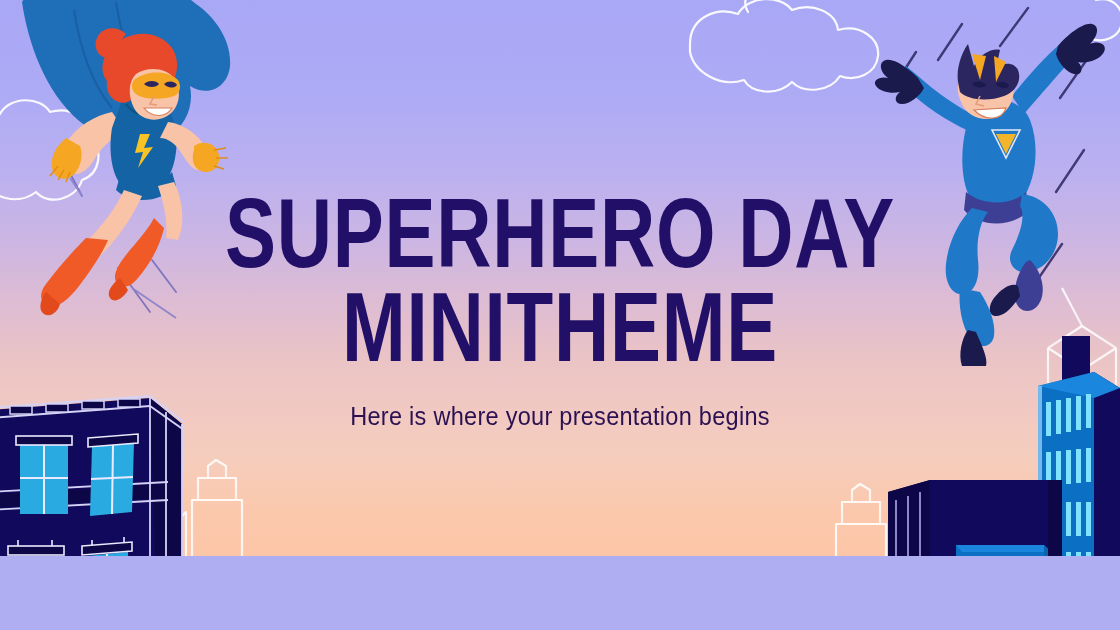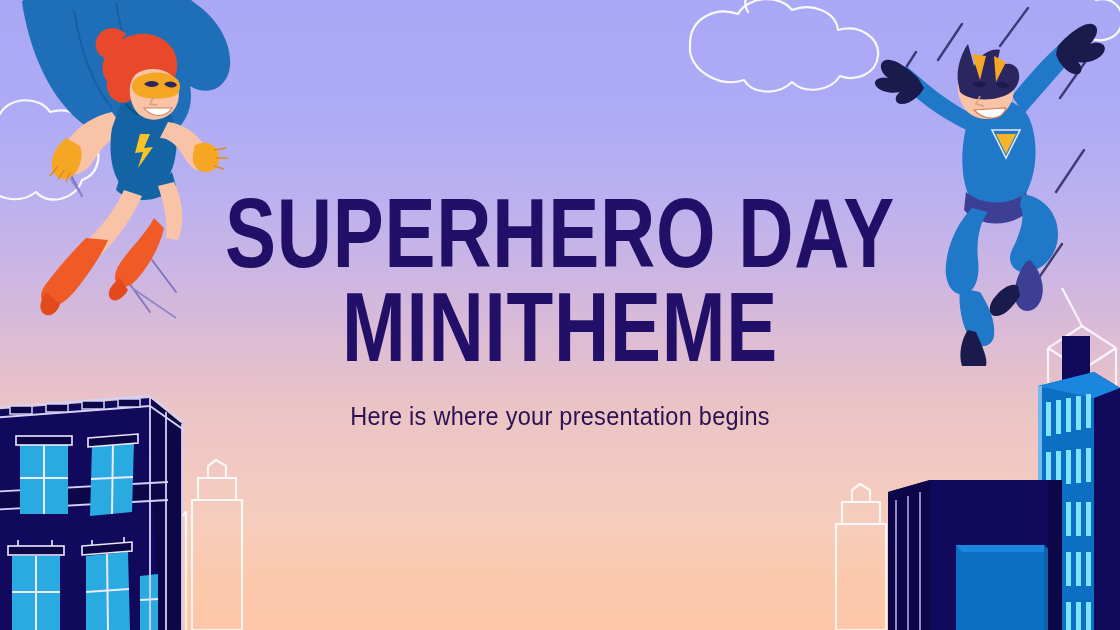--- a/index.html
+++ b/index.html
@@ -5,21 +5,21 @@
 <style>
   * { margin:0; padding:0; box-sizing:border-box; }
   html, body {
     width:1120px; height:630px;
     overflow:hidden;
     font-family:"Liberation Sans", sans-serif;
     background:#b0aef2;
   }
   #slide {
     position:relative;
-    width:1120px; height:630px;
+    width:1120px; height:556px;
     overflow:hidden;
   }
   
   #sky {
     position:absolute; inset:0;
     background:linear-gradient(180deg,
       #a9a8f6 0%,
       #aeabf5 18%,
       #bcb1ef 32%,
       #cdb6e2 44%,

